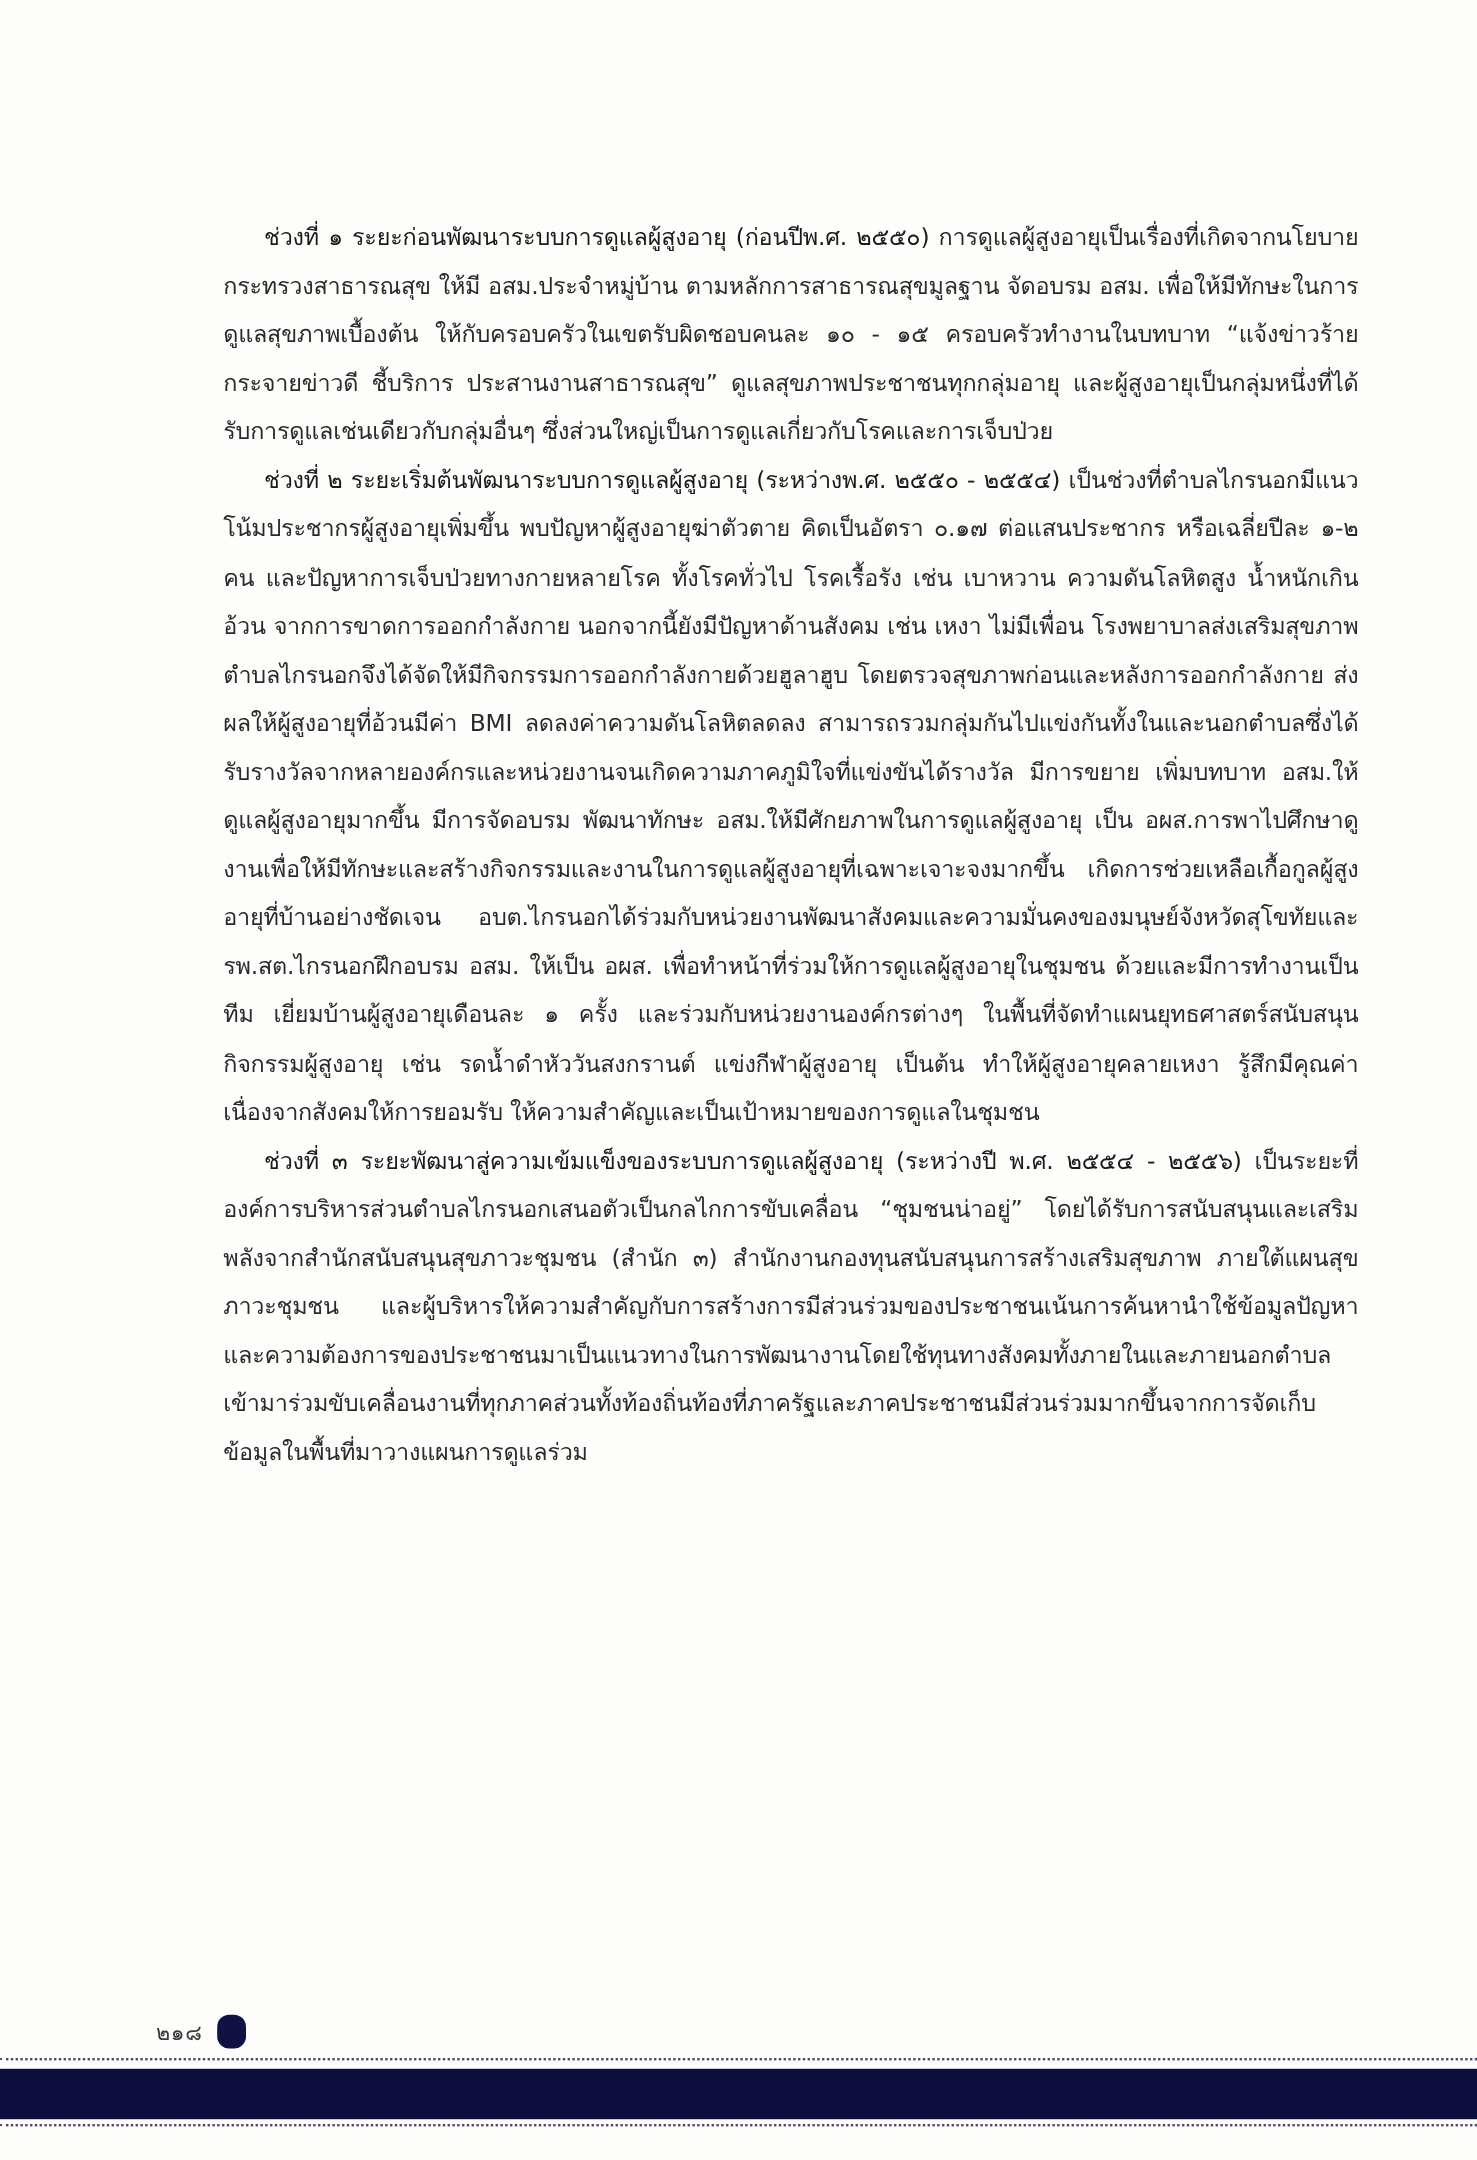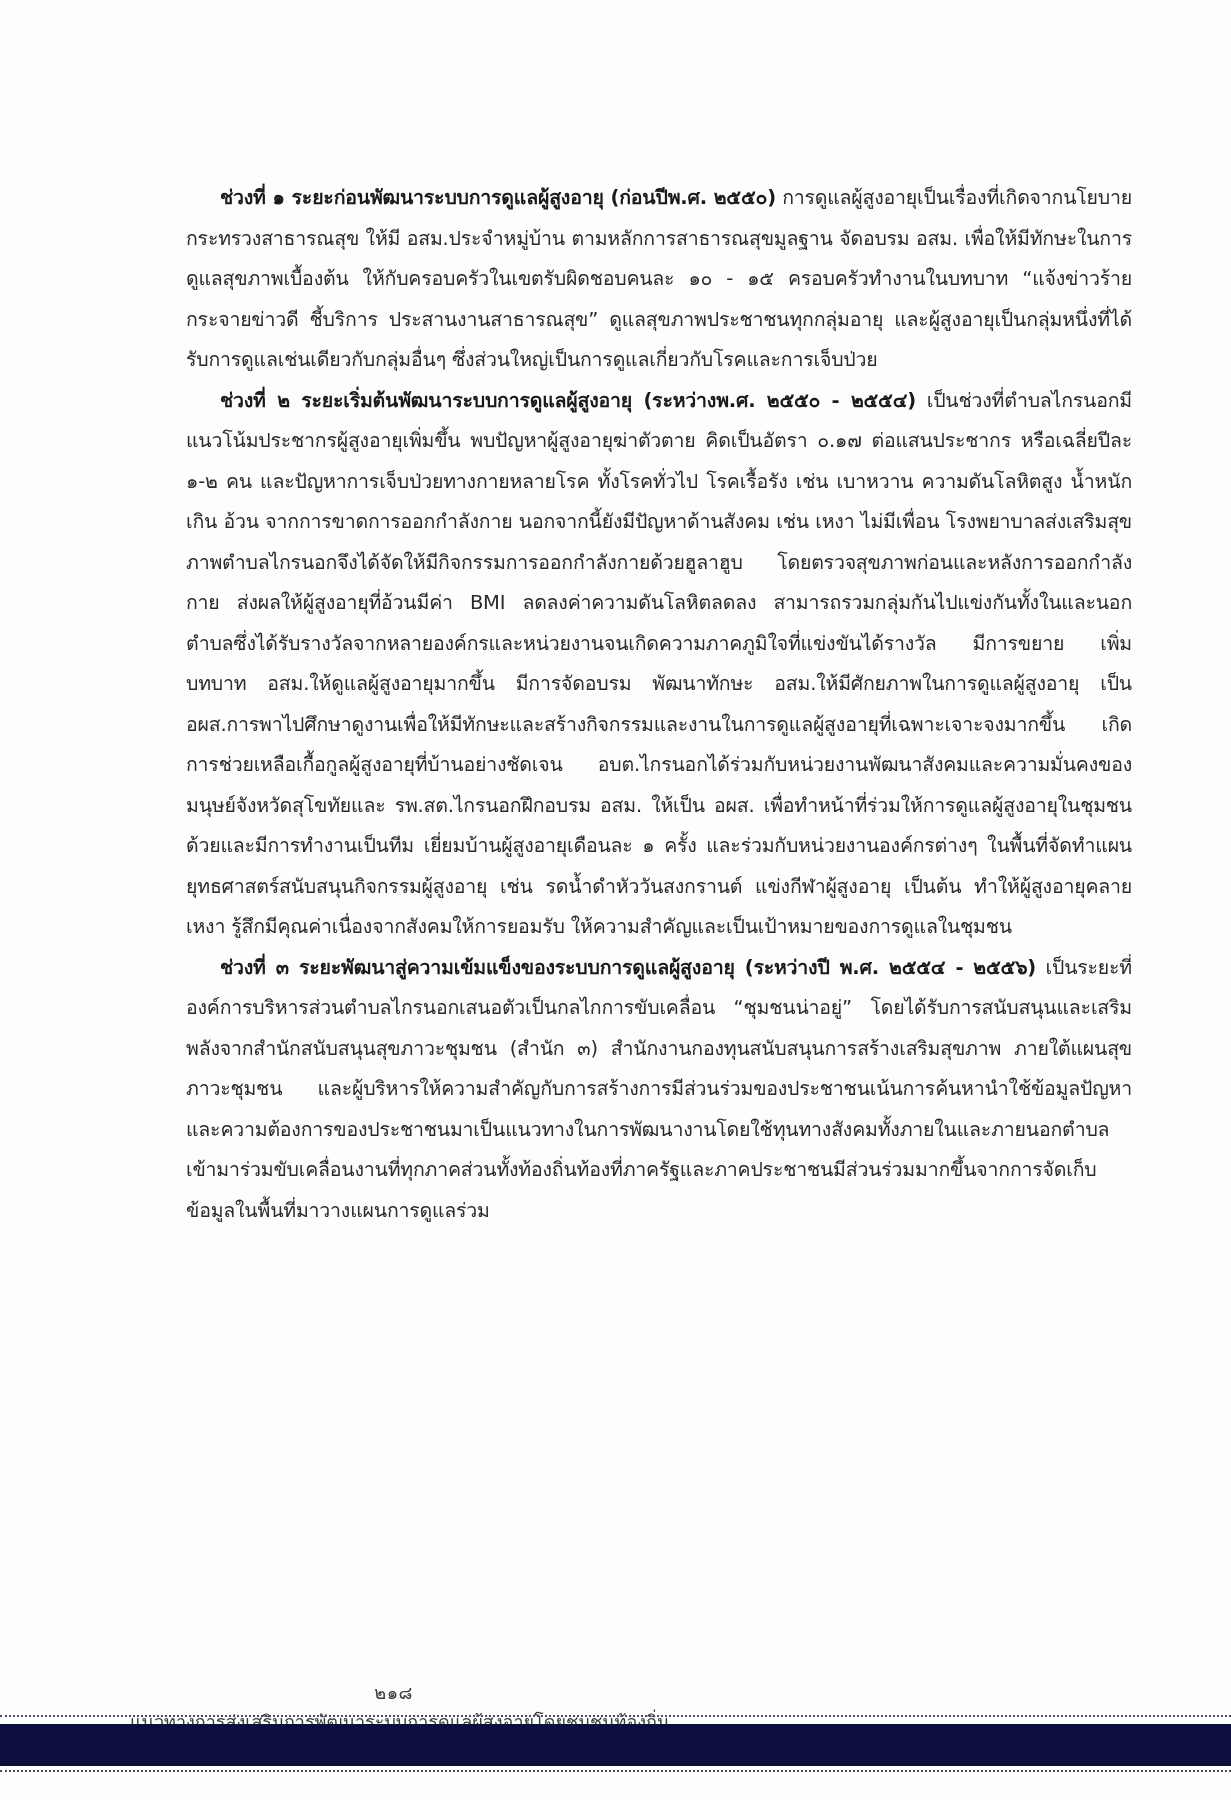--- a/index.html
+++ b/index.html
@@ -25,33 +25,32 @@
       font-size: 19.5px;
       line-height: 40.5px;
       text-align: justify;
       text-indent: 34px;
       margin: 0;
       letter-spacing: -0.2px;
     }
     .para + .para {
     }
     .lead {
-      font-weight: bold;
+      font-weight: normal;
       color: #1a1a1a;
     }
     .footer-row {
       position: absolute;
       left: 130px;
       top: 1678px;
       height: 30px;
       display: flex;
       align-items: center;
       font-size: 18px;
       color: #3a3a3a;
-      flex-direction: column;
     }
     .page-num {
       margin-right: 12px;
       letter-spacing: 0.5px;
     }
     .footer-dot {
       width: 24px;
       height: 28px;
       border-radius: 10px;
       background: #0f1343;
@@ -86,18 +85,17 @@
     <span class="lead">ช่วงที่ ๒ ระยะเริ่มต้นพัฒนาระบบการดูแลผู้สูงอายุ (ระหว่างพ.ศ. ๒๕๕๐ - ๒๕๕๔)</span><span> เป็นช่วงที่ตำบลไกรนอกมีแนวโน้มประชากรผู้สูงอายุเพิ่มขึ้น พบปัญหาผู้สูงอายุฆ่าตัวตาย คิดเป็นอัตรา ๐.๑๗ ต่อแสนประชากร หรือเฉลี่ยปีละ ๑-๒ คน และปัญหาการเจ็บป่วยทางกายหลายโรค ทั้งโรคทั่วไป โรคเรื้อรัง เช่น เบาหวาน ความดันโลหิตสูง น้ำหนักเกิน อ้วน จากการขาดการออกกำลังกาย นอกจากนี้ยังมีปัญหาด้านสังคม เช่น เหงา ไม่มีเพื่อน โรงพยาบาลส่งเสริมสุขภาพตำบลไกรนอกจึงได้จัดให้มีกิจกรรมการออกกำลังกายด้วยฮูลาฮูบ โดยตรวจสุขภาพก่อนและหลังการออกกำลังกาย ส่งผลให้ผู้สูงอายุที่อ้วนมีค่า BMI ลดลงค่าความดันโลหิตลดลง สามารถรวมกลุ่มกันไปแข่งกันทั้งในและนอกตำบลซึ่งได้รับรางวัลจากหลายองค์กรและหน่วยงานจนเกิดความภาคภูมิใจที่แข่งขันได้รางวัล มีการขยาย เพิ่มบทบาท อสม.ให้ดูแลผู้สูงอายุมากขึ้น มีการจัดอบรม พัฒนาทักษะ อสม.ให้มีศักยภาพในการดูแลผู้สูงอายุ เป็น อผส.การพาไปศึกษาดูงานเพื่อให้มีทักษะและสร้างกิจกรรมและงานในการดูแลผู้สูงอายุที่เฉพาะเจาะจงมากขึ้น เกิดการช่วยเหลือเกื้อกูลผู้สูงอายุที่บ้านอย่างชัดเจน อบต.ไกรนอกได้ร่วมกับหน่วยงานพัฒนาสังคมและความมั่นคงของมนุษย์จังหวัดสุโขทัยและ รพ.สต.ไกรนอกฝึกอบรม อสม. ให้เป็น อผส. เพื่อทำหน้าที่ร่วมให้การดูแลผู้สูงอายุในชุมชน ด้วยและมีการทำงานเป็นทีม เยี่ยมบ้านผู้สูงอายุเดือนละ ๑ ครั้ง และร่วมกับหน่วยงานองค์กรต่างๆ ในพื้นที่จัดทำแผนยุทธศาสตร์สนับสนุนกิจกรรมผู้สูงอายุ เช่น รดน้ำดำหัววันสงกรานต์ แข่งกีฬาผู้สูงอายุ เป็นต้น ทำให้ผู้สูงอายุคลายเหงา รู้สึกมีคุณค่าเนื่องจากสังคมให้การยอมรับ ให้ความสำคัญและเป็นเป้าหมายของการดูแลในชุมชน</span>
   </p>
   <p class="para">
     <span class="lead">ช่วงที่ ๓ ระยะพัฒนาสู่ความเข้มแข็งของระบบการดูแลผู้สูงอายุ (ระหว่างปี พ.ศ. ๒๕๕๔ - ๒๕๕๖)</span><span> เป็นระยะที่องค์การบริหารส่วนตำบลไกรนอกเสนอตัวเป็นกลไกการขับเคลื่อน “ชุมชนน่าอยู่” โดยได้รับการสนับสนุนและเสริมพลังจากสำนักสนับสนุนสุขภาวะชุมชน (สำนัก ๓) สำนักงานกองทุนสนับสนุนการสร้างเสริมสุขภาพ ภายใต้แผนสุขภาวะชุมชน และผู้บริหารให้ความสำคัญกับการสร้างการมีส่วนร่วมของประชาชนเน้นการค้นหานำใช้ข้อมูลปัญหาและความต้องการของประชาชนมาเป็นแนวทางในการพัฒนางานโดยใช้ทุนทางสังคมทั้งภายในและภายนอกตำบลเข้ามาร่วมขับเคลื่อนงานที่ทุกภาคส่วนทั้งท้องถิ่นท้องที่ภาครัฐและภาคประชาชนมีส่วนร่วมมากขึ้นจากการจัดเก็บข้อมูลในพื้นที่มาวางแผนการดูแลร่วม</span>
   </p>
 </div>
 
 <div class="footer-row">
   <span class="page-num">๒๑๘</span>
   <span class="footer-dot"></span>
-  <span>แนวทางการส่งเสริมการพัฒนาระบบการดูแลผู้สูงอายุโดยชุมชนท้องถิ่น</span>
 </div>
 
 <div class="dotted top"></div>
 <div class="navy-band"></div>
 <div class="dotted bottom"></div>
 
 </body></html>

